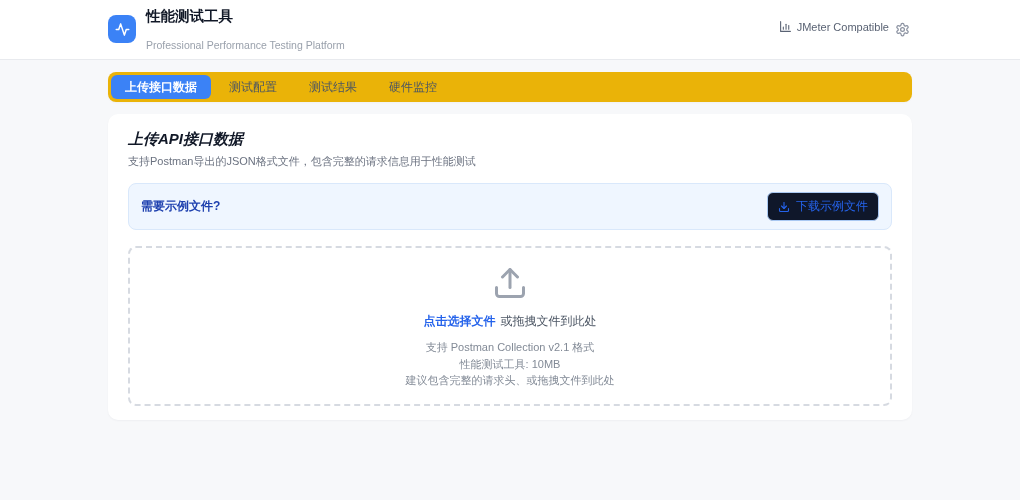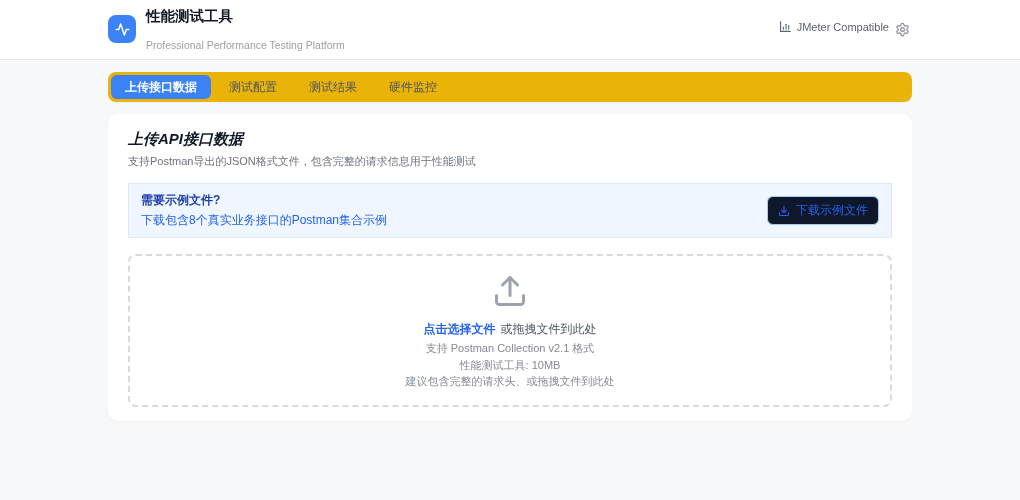--- a/index.html
+++ b/index.html
@@ -43,32 +43,32 @@
   .tab-bar{background:#eab308;border-radius:8px;padding:3px;display:flex;gap:4px;box-shadow:0 1px 2px rgba(16,24,40,.03);}
   .tab{border:none;background:transparent;font-family:inherit;font-size:12px;color:#4b5563;padding:5px 14px;border-radius:6px;cursor:pointer;line-height:1.2;}
   .tab.active{background:var(--accent);color:#ffffff;font-weight:600;}
 
   
   .card{margin-top:12px;background:#ffffff;border-radius:10px;padding:16px 20px 14px;box-shadow:0 1px 2px rgba(16,24,40,.04);}
   .card-title{font-size:15px;font-weight:700;color:#111827;font-style:italic;}
   .card-desc{margin-top:5px;font-size:11px;color:var(--text-gray);}
 
   
-  .sample-box{margin-top:14px;background:var(--info-bg);border:1px solid var(--info-border);border-radius:0;padding:8px 12px;display:flex;align-items:center;justify-content:space-between;}
+  .sample-box{margin-top:14px;background:var(--info-bg);border:1px solid var(--info-border);border-radius:8px;padding:8px 12px;display:flex;align-items:center;justify-content:space-between;}
   .sample-q{font-size:12px;font-weight:700;color:var(--info-title);}
   .sample-s{font-size:12px;color:var(--link);margin-top:3px;}
   .download-btn{display:flex;align-items:center;gap:6px;background:#0f172a;border:1px solid #a9c8f2;color:var(--link);font-family:Liberation Mono, monospace;font-size:12px;padding:5px 10px;border-radius:6px;cursor:pointer;}
   .download-btn svg{width:12px;height:12px;stroke:var(--link);}
 
   
   .dropzone{margin-top:16px;border:2px dashed #d6dae1;border-radius:8px;padding:17px 10px 15px;text-align:center;cursor:pointer;}
   .upload-icon svg{width:36px;height:36px;stroke:var(--icon-gray);}
   .drop-main{margin-top:8px;font-size:12px;color:#4b5563;}
   .choose-link{color:var(--link);font-weight:700;margin-right:5px;cursor:pointer;}
-  .hints{margin-top:2px;font-size:11px;color:#828a96;line-height:1.5;}
+  .hints{margin-top:9px;font-size:11px;color:#828a96;line-height:1.5;}
 </style>
 </head>
 <body>
 
 <header class="app-header">
   <div class="container header-inner">
     <div class="brand">
       <div class="logo">
         <span style="display:flex;">
           <svg viewBox="0 0 24 24" fill="none" stroke-width="2.4" stroke-linecap="round" stroke-linejoin="round">
@@ -113,21 +113,20 @@
     <button class="tab">硬件监控</button>
   </nav>
 
   <section class="card">
     <h2 class="card-title">上传API接口数据</h2>
     <p class="card-desc">支持Postman导出的JSON格式文件，包含完整的请求信息用于性能测试</p>
 
     <div class="sample-box">
       <div>
         <div class="sample-q">需要示例文件?</div>
-        <div class="sample-s">下载包含8个真实业务接口的Postman集合示例</div>
       </div>
       <button class="download-btn">
         <span style="display:flex;">
           <svg viewBox="0 0 24 24" fill="none" stroke-width="2.2" stroke-linecap="round" stroke-linejoin="round">
               <path d="M21 15v4a2 2 0 0 1-2 2H5a2 2 0 0 1-2-2v-4"></path>
               <polyline points="7 10 12 15 17 10"></polyline>
               <line x1="12" y1="15" x2="12" y2="3"></line>
             </svg>
         </span>
         <span>下载示例文件</span>

